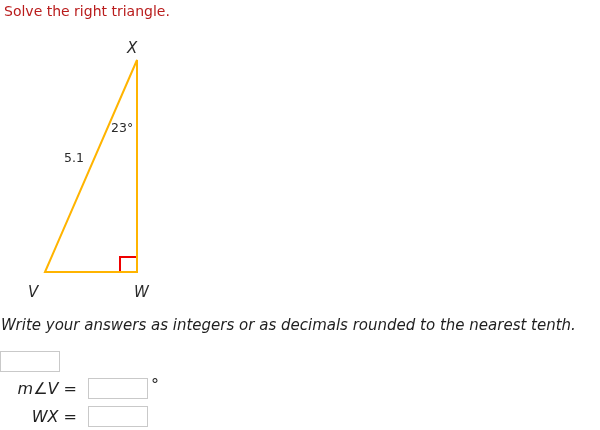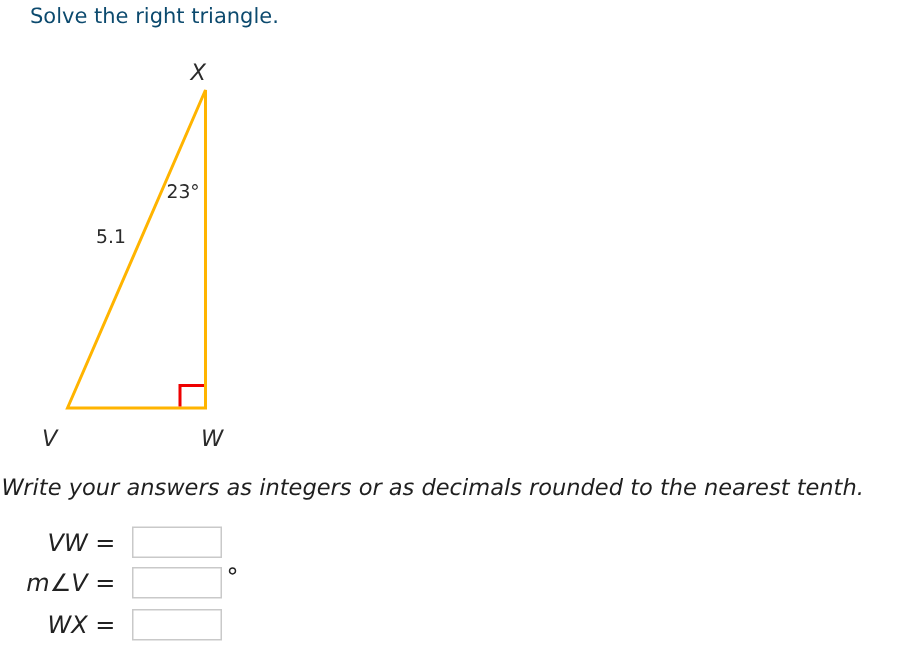--- a/index.html
+++ b/index.html
@@ -1,21 +1,21 @@
 <!DOCTYPE html>
 <html><head>
 <meta charset="utf-8">
 <style>
   * { margin: 0; padding: 0; box-sizing: border-box; }
   html, body { width: 600px; height: 430px; background: #ffffff; overflow: hidden; }
   body { font-family: "DejaVu Sans", "Liberation Sans", sans-serif; position: relative; }
 
   .page-title {
-    position: absolute; left: 20px; top: 3px;
-    font-size: 14px; color: #0c4a6e;
+    position: absolute; left: 4px; top: 3px;
+    font-size: 14px; color: #b91c1c;
   }
 
   .figure-svg {
     position: absolute; left: 0; top: 30px;
     width: 220px; height: 280px;
   }
 
   .instruction {
     position: absolute; left: 1px; top: 316px;
     font-style: italic; font-size: 15px; color: #1f1f1f;
@@ -61,21 +61,20 @@
   <text x="28" y="267" class="vertex-label">V</text>
   <text x="134" y="267" class="vertex-label">W</text>
   <text x="111" y="102" class="measure-label">23°</text>
   <text x="64" y="132" class="measure-label">5.1</text>
 </svg>
 
 <div class="instruction">Write your answers as integers or as decimals rounded to the nearest tenth.</div>
 
 <div class="answers">
   <div class="answer-row">
-    <span class="answer-label">VW = </span>
     <input class="answer-input" type="text" value="" style="">
     <span class="suffix"></span>
   </div>
   <div class="answer-row">
     <span class="answer-label">m∠V = </span>
     <input class="answer-input" type="text" value="" style="">
     <span class="suffix">°</span>
   </div>
   <div class="answer-row">
     <span class="answer-label">WX = </span>

